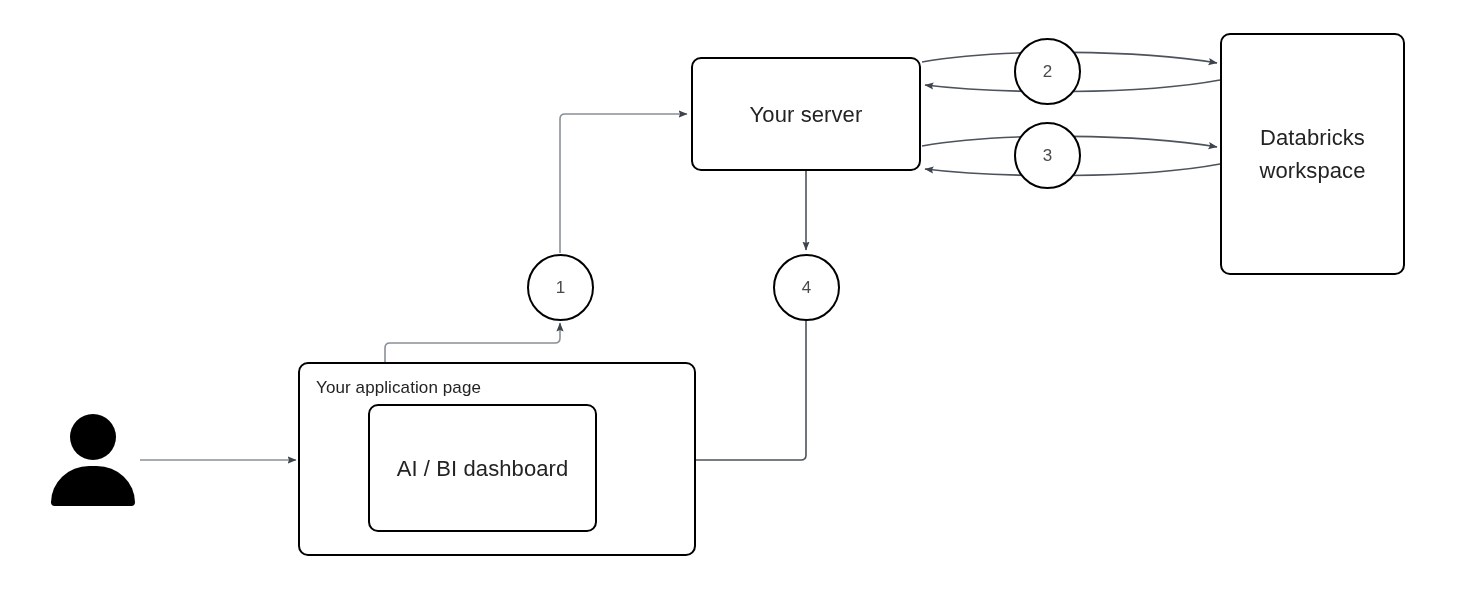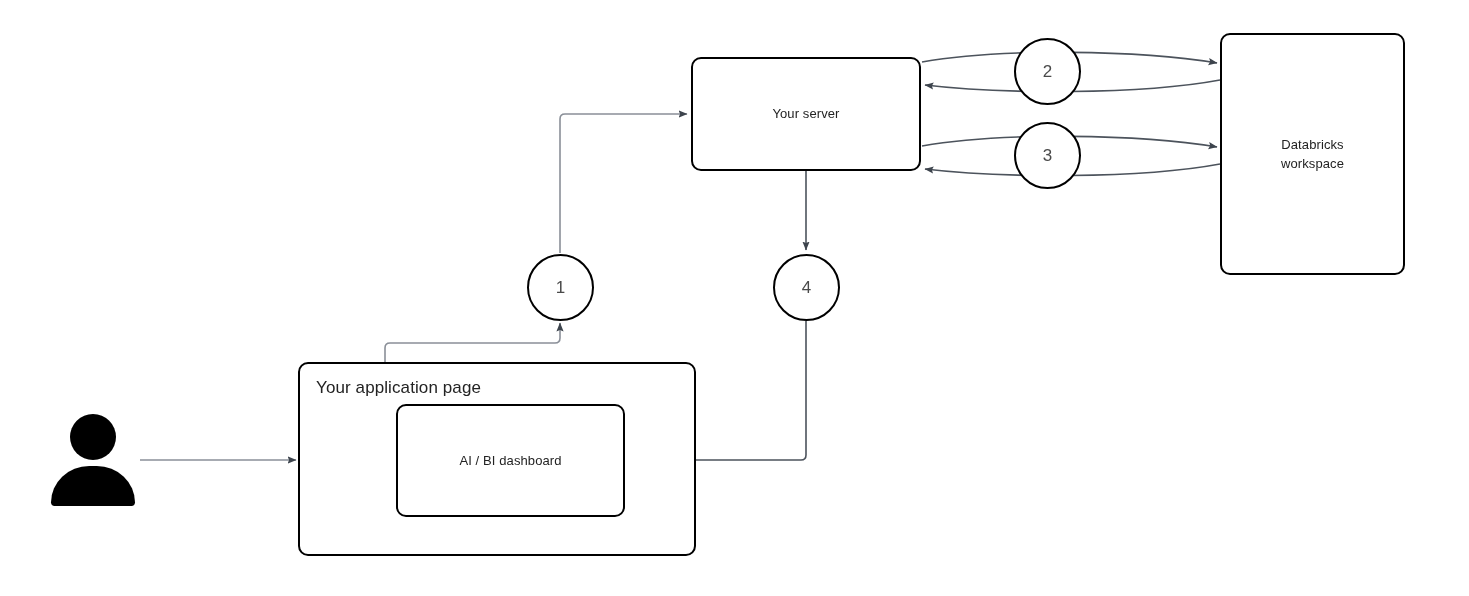--- a/index.html
+++ b/index.html
@@ -25,21 +25,21 @@
   .box-label-center {
     position: absolute;
     left: 0;
     right: 0;
     top: 0;
     bottom: 0;
     display: flex;
     align-items: center;
     justify-content: center;
     text-align: center;
-    font-size: 13px;
+    font-size: 22px;
     color: #232323;
     line-height: 1.5;
     letter-spacing: 0.1px;
     white-space: pre-line;
   }
   .box-label-topleft {
     position: absolute;
     font-size: 17px;
     color: #232323;
     letter-spacing: 0.1px;
@@ -144,21 +144,21 @@
 
   <div class="node-box" style="left:1220px; top:33px; width:185px; height:242px;">
     <div class="box-label-center">Databricks
 workspace</div>
   </div>
 
   <div class="node-box" style="left:298px; top:362px; width:398px; height:194px;">
     <div class="box-label-topleft" style="left:16px; top:14px;">Your application page</div>
   </div>
 
-  <div class="node-box" style="left:396px; top:404px; width:229px; height:113px;">
+  <div class="node-box" style="left:368px; top:404px; width:229px; height:128px;">
     <div class="box-label-center">AI / BI dashboard</div>
   </div>
 
   <div class="step-circle" style="left:527px; top:254px; width:67px; height:67px;">
     <span>1</span>
   </div>
 
   <div class="step-circle" style="left:1014px; top:38px; width:67px; height:67px;">
     <span>2</span>
   </div>

